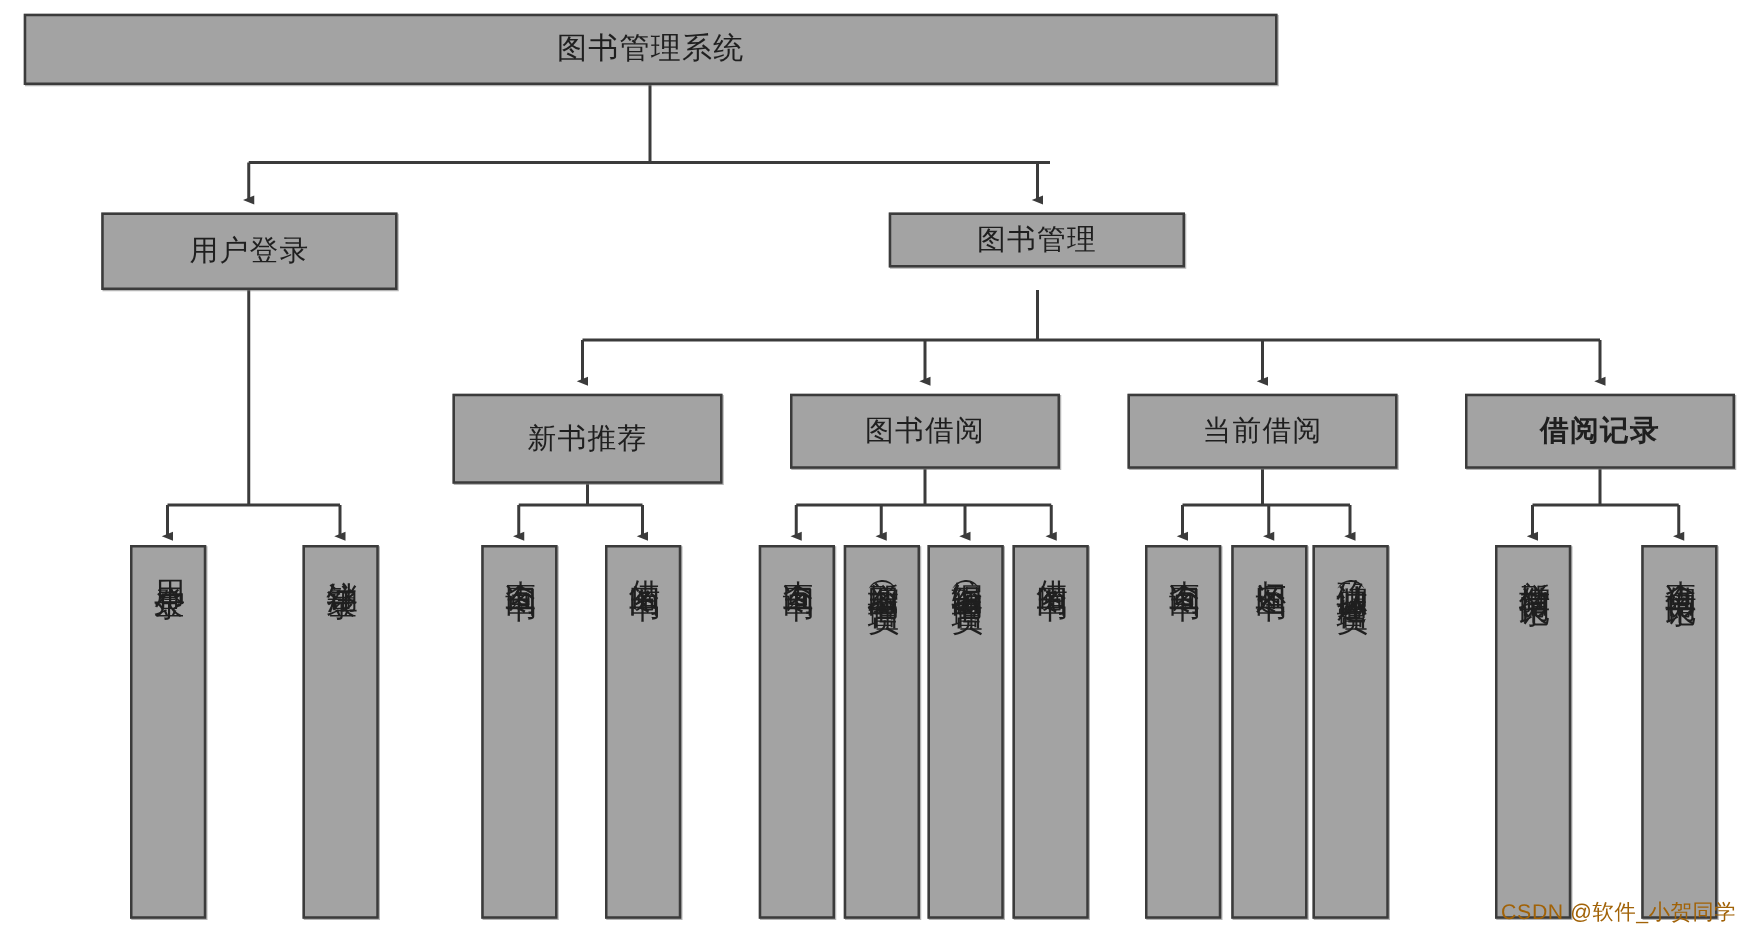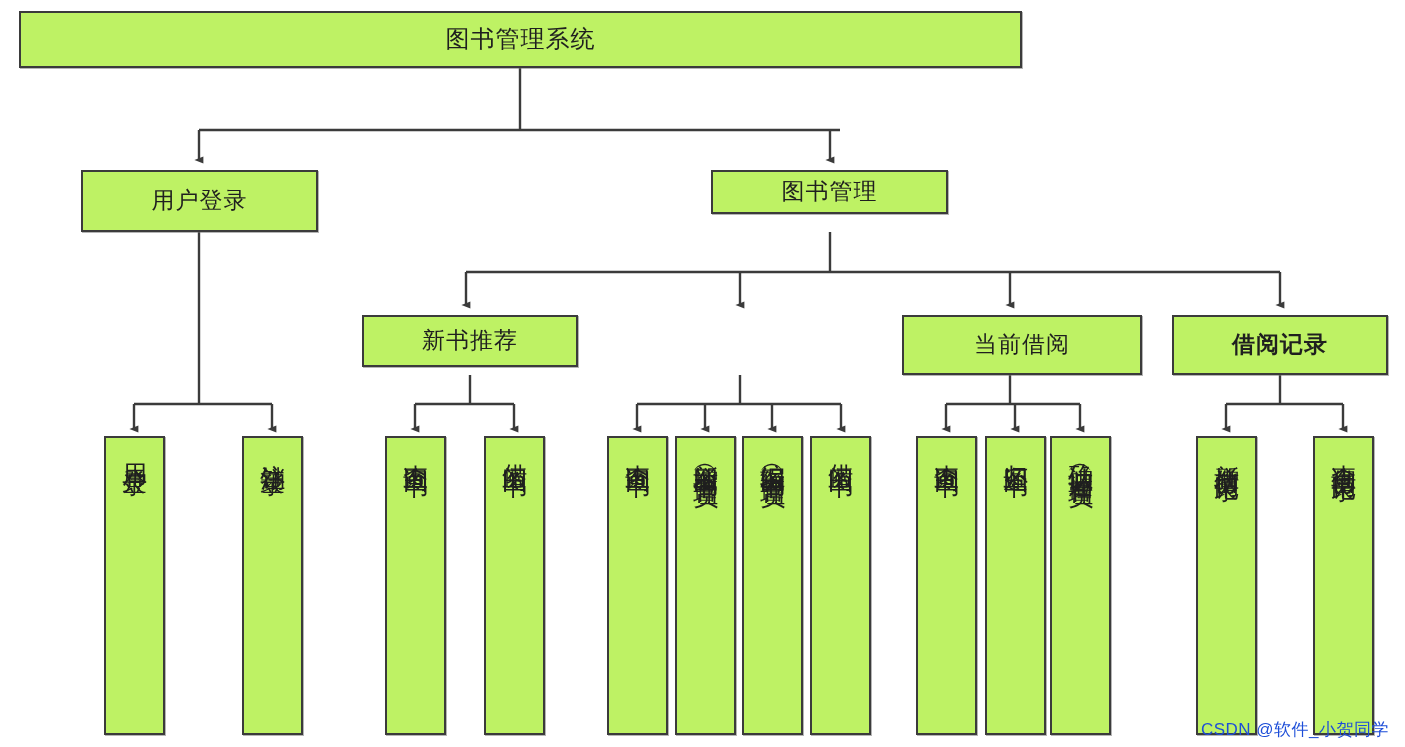--- a/index.html
+++ b/index.html
@@ -20,21 +20,21 @@
     left: 0;
     top: 0;
     width: 1405px;
     height: 747px;
     pointer-events: none;
   }
   .node {
     position: absolute;
     box-sizing: border-box;
     border: 2px solid #3b3b3b;
-    background: #bef264;
+    background: #a3a3a3;
     color: #1f1f1f;
     display: flex;
     align-items: center;
     justify-content: center;
     text-align: center;
     box-shadow: 1px 1px 0 rgba(120,120,120,0.55);
   }
   .node.horiz {
     font-size: 23px;
     letter-spacing: 1px;
@@ -55,21 +55,21 @@
     line-height: 1.18;
     letter-spacing: 3px;
     display: block;
     white-space: nowrap;
   }
   .watermark {
     position: absolute;
     right: 16px;
     bottom: 6px;
     font-size: 17px;
-    color: #1d4ed8;
+    color: #a16207;
     letter-spacing: 0.5px;
     white-space: nowrap;
     margin-top: 37px;
   }
 </style>
 </head>
 <body>
 
 <div id="canvas">
 
@@ -121,22 +121,23 @@
       <path d="M1226,404 L1226,429" marker-end="url(#arrow)"></path>
       <path d="M1343,404 L1343,429" marker-end="url(#arrow)"></path>
     </g>
   </svg>
 
   <div class="node horiz root" style="left:19px; top:11px; width:1003px; height:57px;">图书管理系统</div>
 
   <div class="node horiz" style="left:81px; top:170px; width:237px; height:62px;">用户登录</div>
   <div class="node horiz" style="left:711px; top:170px; width:237px; height:44px;">图书管理</div>
 
-  <div class="node horiz" style="left:362px; top:315px; width:216px; height:52px;">新书推荐</div>
-  <div class="node horiz" style="left:902px; top:315px; width:240px; height:60px;">当前借阅</div>
+  <div class="node horiz" style="left:362px; top:315px; width:216px; height:72px;">新书推荐</div>
+  <div class="node horiz" style="left:632px; top:315px; width:216px; height:60px;">图书借阅</div>
+  <div class="node horiz" style="left:902px; top:315px; width:216px; height:60px;">当前借阅</div>
   <div class="node horiz" style="left:1172px; top:315px; width:216px; height:60px;font-weight:bold;">借阅记录</div>
 
   <div class="node leaf" style="left:104px; top:436px; width:61px; height:299px;">
     <span class="vtext">用户登录</span>
   </div>
   <div class="node leaf" style="left:242px; top:436px; width:61px; height:299px;">
     <span class="vtext">注销登录</span>
   </div>
 
   <div class="node leaf" style="left:385px; top:436px; width:61px; height:299px;">

